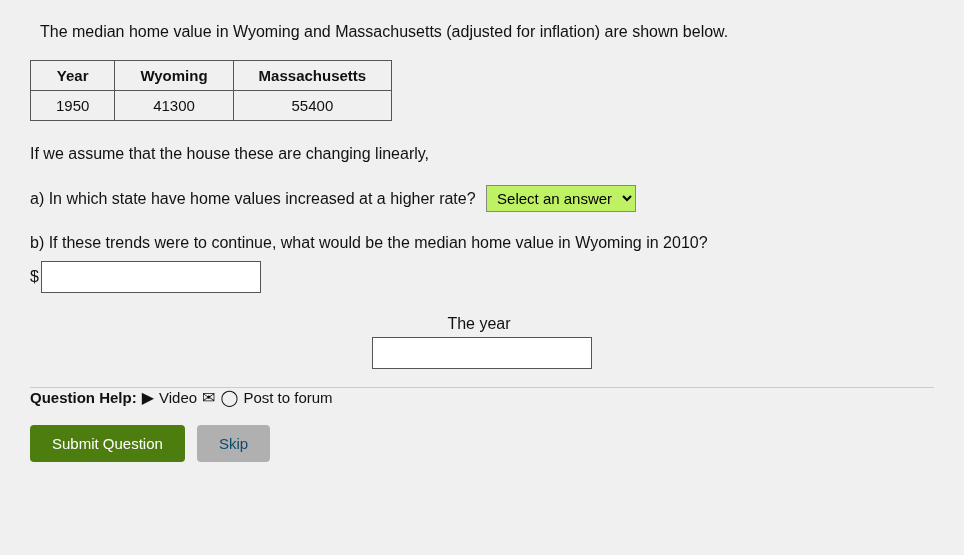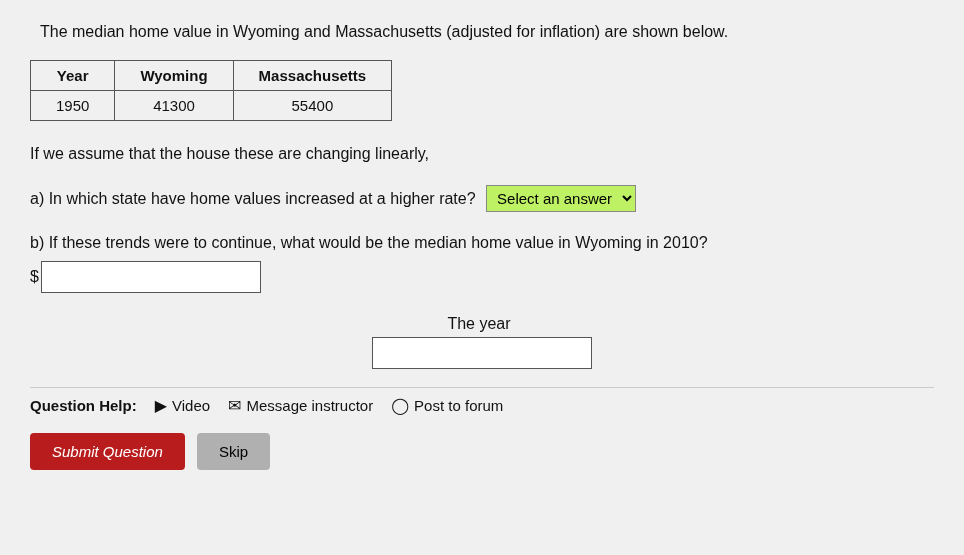--- a/index.html
+++ b/index.html
@@ -89,24 +89,23 @@
     }
 
     .year-label {
       font-size: 16px;
       margin-right: 6px;
     }
 
     .question-help {
       display: flex;
       align-items: center;
-      gap: 18px;
+      gap: 5px;
       margin-top: 10px;
       font-size: 15px;
-      padding-top: 8px;
       border-top: 1px solid #ccc;
     }
 
     .help-label {
       font-weight: bold;
       font-size: 15px;
     }
 
     .help-item {
       display: flex;
@@ -129,28 +128,27 @@
 
     .btn {
       padding: 10px 22px;
       font-size: 15px;
       cursor: pointer;
       border: none;
       border-radius: 4px;
     }
 
     .btn-primary {
-      background-color: #b91c1c;
+      background-color: #4d7c0f;
       color: #fff;
-      font-style: italic;
     }
 
     .btn-secondary {
       background-color: #b0b0b0;
-      color: #000000;
+      color: #0c4a6e;
     }
 
     .c-question {
       font-size: 15px;
       line-height: 1.5;
     }
   </style>
 </head>
 <body>
 
@@ -200,21 +198,20 @@
 </div>
 
 <div class="question-help">
   <span class="help-label">Question Help:</span>
   <span class="help-item">
     <span class="help-icon">▶</span>
     <span>Video</span>
   </span>
   <span class="help-item">
     <span class="help-icon">✉</span>
-    <span>Message instructor</span>
   </span>
   <span class="help-item">
     <span class="help-icon">◯</span>
     <span>Post to forum</span>
   </span>
 </div>
 
 <div class="bottom-buttons">
   <button class="btn btn-primary">Submit Question</button>
   <button class="btn btn-secondary">Skip</button>

